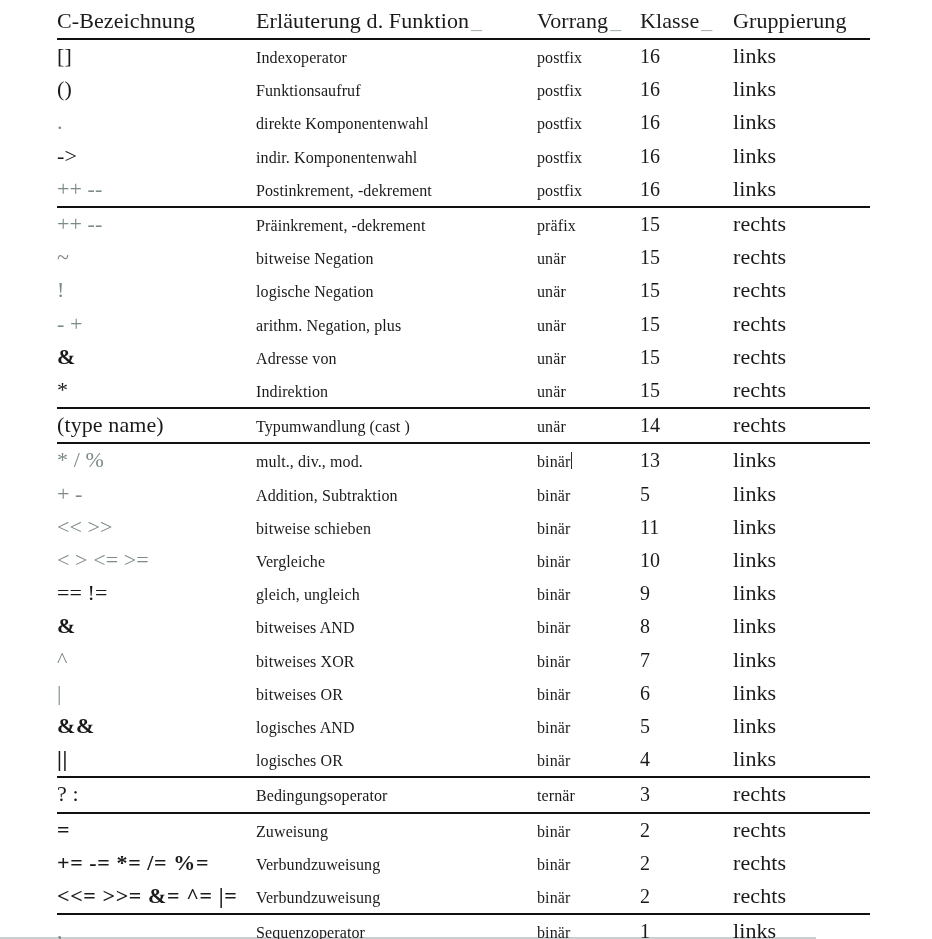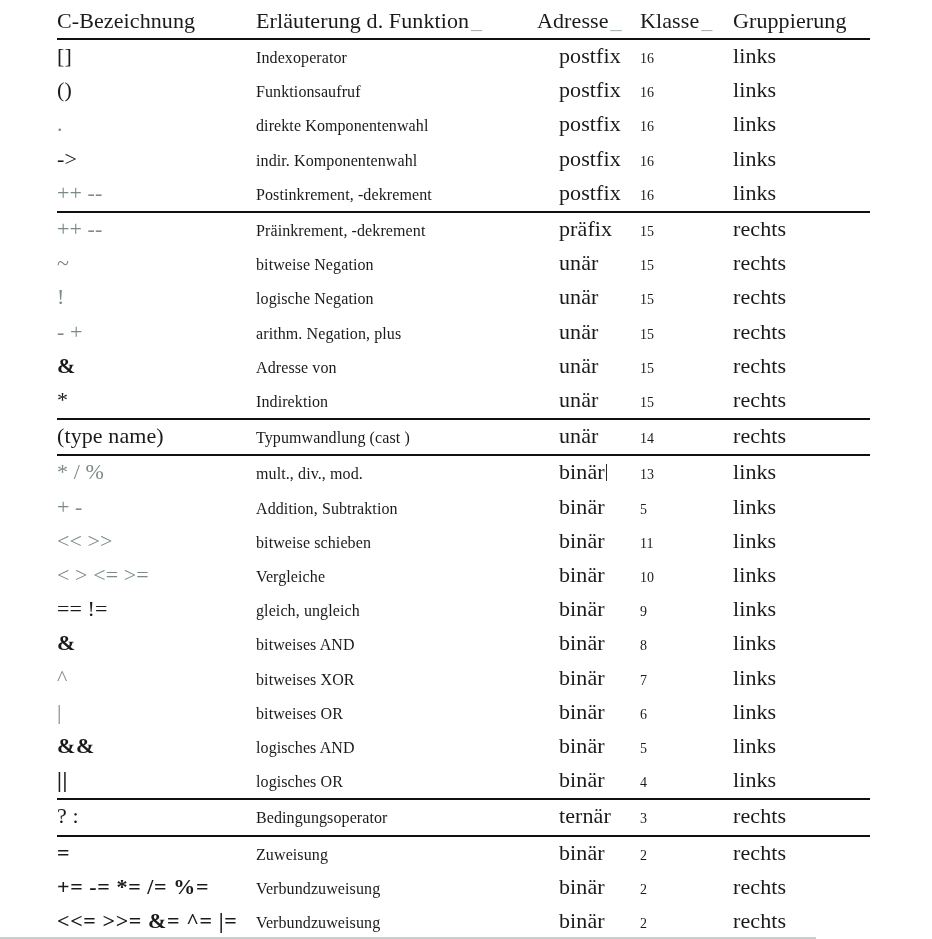--- a/index.html
+++ b/index.html
@@ -56,22 +56,22 @@
     padding-bottom: 1px;
   }
   
   thead tr th { border-bottom: 2.4px solid #111111; }
   tbody tr.group-end td { border-bottom: 2.4px solid #111111; }
 
   .sym      { font-size: 22px; }
   .sym.faint    { color: #7d8a8a; }
   .sym.bold     { font-weight: bold; letter-spacing: 0.6px; }
   .desc     { font-size: 16px; }
-  .klass    { font-size: 22px; margin-left: 22px; }
-  .prec     { font-size: 14px; }
+  .klass    { font-size: 16px; }
+  .prec     { font-size: 20px; }
   .grp      { font-size: 22px; }
 
   
   .hdr-gap {
     display: inline-block;
     color: #a7b0b0;
     font-size: 22px;
     padding-left: 2px;
   }
   
@@ -94,21 +94,21 @@
       <col class="c-sym">
         <col class="c-desc">
         <col class="c-class">
         <col class="c-prec">
         <col class="c-group">
     </colgroup>
     <thead>
       <tr>
         <th><span>C-Bezeichnung</span></th>
         <th><span>Erläuterung d. Funktion</span><span class="hdr-gap">_</span></th>
-        <th><span>Adresse</span><span class="hdr-gap">_</span></th>
+        <th><span>Vorrang</span><span class="hdr-gap">_</span></th>
         <th><span>Klasse</span><span class="hdr-gap">_</span></th>
         <th><span>Gruppierung</span></th>
       </tr>
     </thead>
     <tbody id="table-body">
         <tr>
           <td><span class="sym">[]</span></td>
           <td><span class="desc">Indexoperator</span></td>
           <td><span class="klass">postfix</span></td>
           <td><span class="prec">16</span></td>

